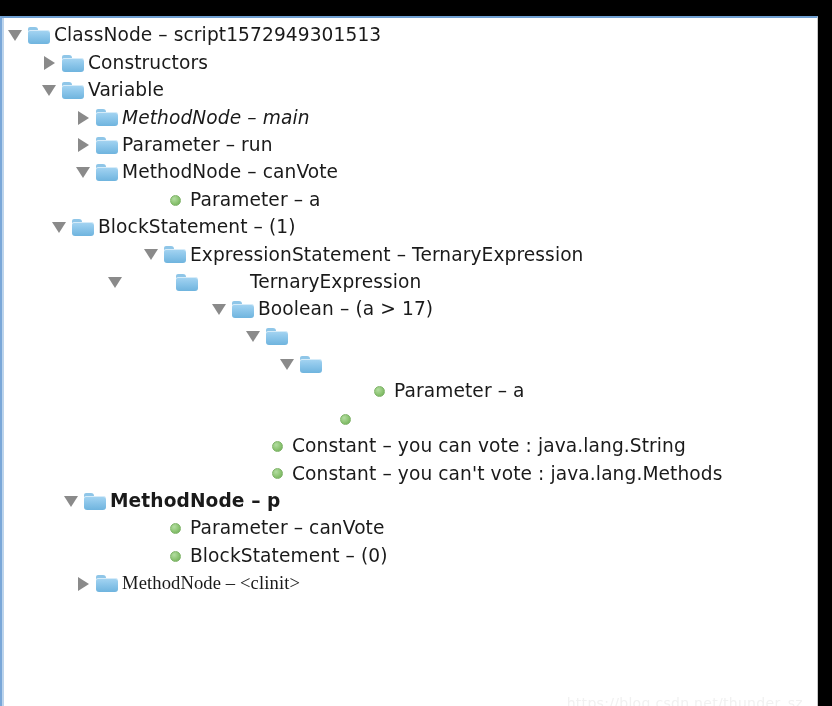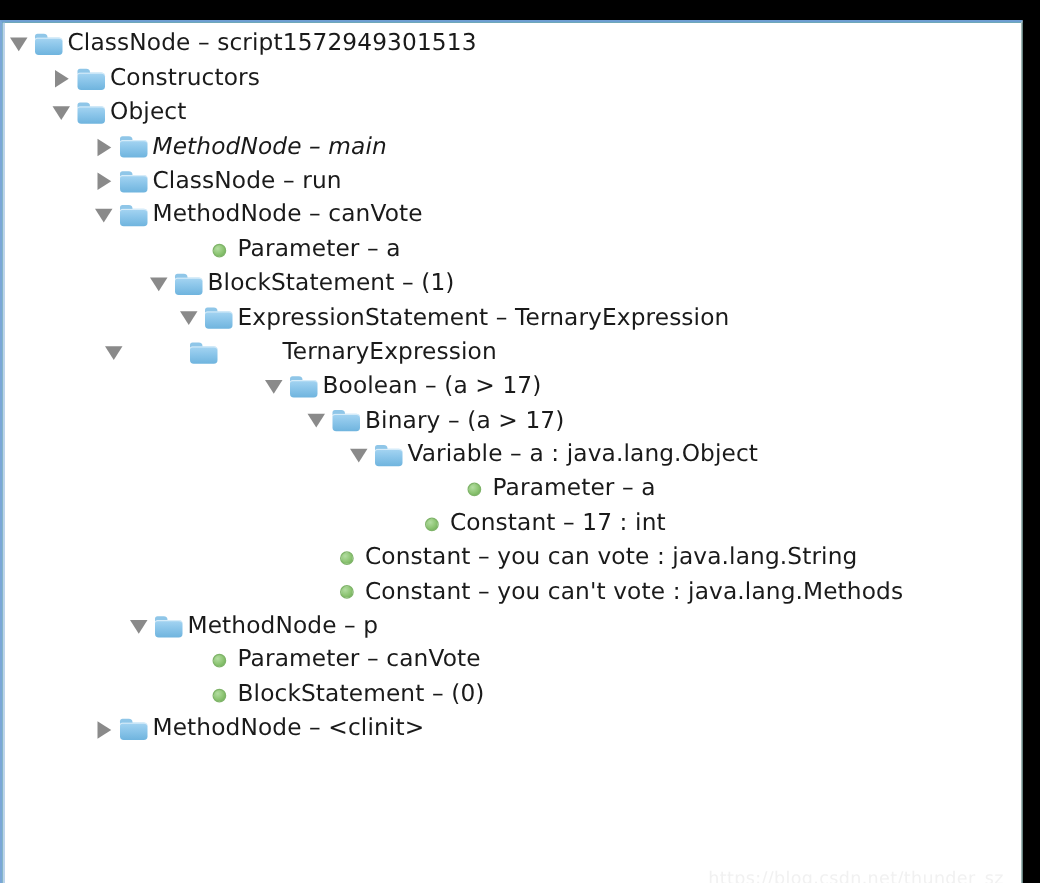--- a/index.html
+++ b/index.html
@@ -158,21 +158,21 @@
       <div class="tree-row" style="padding-left: 34px;">
         <span class="twisty expanded">
           <span class="twisty-glyph"></span>
         </span>
         <span class="node-icon">
           <span class="folder-icon">
             <span class="tab"></span>
             <span class="body"></span>
           </span>
         </span>
-        <span class="node-label">Object</span>
+        <span class="node-label">Variable</span>
       </div>
       <div class="tree-row" style="padding-left: 68px; font-style: italic;">
         <span class="twisty collapsed">
           <span class="twisty-glyph"></span>
         </span>
         <span class="node-icon">
           <span class="folder-icon">
             <span class="tab"></span>
             <span class="body"></span>
           </span>
@@ -182,42 +182,42 @@
       <div class="tree-row" style="padding-left: 68px;">
         <span class="twisty collapsed">
           <span class="twisty-glyph"></span>
         </span>
         <span class="node-icon">
           <span class="folder-icon">
             <span class="tab"></span>
             <span class="body"></span>
           </span>
         </span>
-        <span class="node-label">ClassNode – run</span>
+        <span class="node-label">Parameter – run</span>
       </div>
       <div class="tree-row" style="padding-left: 68px;">
         <span class="twisty expanded">
           <span class="twisty-glyph"></span>
         </span>
         <span class="node-icon">
           <span class="folder-icon">
             <span class="tab"></span>
             <span class="body"></span>
           </span>
         </span>
         <span class="node-label">MethodNode – canVote</span>
       </div>
       <div class="tree-row" style="padding-left: 136px;">
         <span class="twisty none"></span>
         <span class="node-icon">
           <span class="dot-icon"></span>
         </span>
         <span class="node-label">Parameter – a</span>
       </div>
-      <div class="tree-row" style="padding-left: 112px;">
+      <div class="tree-row" style="padding-left: 44px;">
         <span class="twisty expanded">
           <span class="twisty-glyph"></span>
         </span>
         <span class="node-icon">
           <span class="folder-icon">
             <span class="tab"></span>
             <span class="body"></span>
           </span>
         </span>
         <span class="node-label">BlockStatement – (1)</span>
@@ -227,21 +227,21 @@
           <span class="twisty-glyph"></span>
         </span>
         <span class="node-icon">
           <span class="folder-icon">
             <span class="tab"></span>
             <span class="body"></span>
           </span>
         </span>
         <span class="node-label">ExpressionStatement – TernaryExpression</span>
       </div>
-      <div class="tree-row" style="padding-left: 76px; gap: 48px;">
+      <div class="tree-row" style="padding-left: 100px; gap: 48px;">
         <span class="twisty expanded">
           <span class="twisty-glyph"></span>
         </span>
         <span class="node-icon">
           <span class="folder-icon">
             <span class="tab"></span>
             <span class="body"></span>
           </span>
         </span>
         <span class="node-label">TernaryExpression</span>
@@ -261,63 +261,60 @@
       <div class="tree-row" style="padding-left: 238px;">
         <span class="twisty expanded">
           <span class="twisty-glyph"></span>
         </span>
         <span class="node-icon">
           <span class="folder-icon">
             <span class="tab"></span>
             <span class="body"></span>
           </span>
         </span>
-        <span class="node-label">Binary – (a &gt; 17)</span>
       </div>
       <div class="tree-row" style="padding-left: 272px;">
         <span class="twisty expanded">
           <span class="twisty-glyph"></span>
         </span>
         <span class="node-icon">
           <span class="folder-icon">
             <span class="tab"></span>
             <span class="body"></span>
           </span>
         </span>
-        <span class="node-label">Variable – a : java.lang.Object</span>
       </div>
       <div class="tree-row" style="padding-left: 340px;">
         <span class="twisty none"></span>
         <span class="node-icon">
           <span class="dot-icon"></span>
         </span>
         <span class="node-label">Parameter – a</span>
       </div>
       <div class="tree-row" style="padding-left: 306px;">
         <span class="twisty none"></span>
         <span class="node-icon">
           <span class="dot-icon"></span>
         </span>
-        <span class="node-label">Constant – 17 : int</span>
       </div>
       <div class="tree-row" style="padding-left: 238px;">
         <span class="twisty none"></span>
         <span class="node-icon">
           <span class="dot-icon"></span>
         </span>
         <span class="node-label">Constant – you can vote : java.lang.String</span>
       </div>
       <div class="tree-row" style="padding-left: 238px;">
         <span class="twisty none"></span>
         <span class="node-icon">
           <span class="dot-icon"></span>
         </span>
         <span class="node-label">Constant – you can't vote : java.lang.Methods</span>
       </div>
-      <div class="tree-row" style="padding-left: 96px;">
+      <div class="tree-row" style="padding-left: 56px; font-weight: bold;">
         <span class="twisty expanded">
           <span class="twisty-glyph"></span>
         </span>
         <span class="node-icon">
           <span class="folder-icon">
             <span class="tab"></span>
             <span class="body"></span>
           </span>
         </span>
         <span class="node-label">MethodNode – p</span>
@@ -329,21 +326,21 @@
         </span>
         <span class="node-label">Parameter – canVote</span>
       </div>
       <div class="tree-row" style="padding-left: 136px;">
         <span class="twisty none"></span>
         <span class="node-icon">
           <span class="dot-icon"></span>
         </span>
         <span class="node-label">BlockStatement – (0)</span>
       </div>
-      <div class="tree-row" style="padding-left: 68px;">
+      <div class="tree-row" style="padding-left: 68px; font-family: Liberation Serif, serif;">
         <span class="twisty collapsed">
           <span class="twisty-glyph"></span>
         </span>
         <span class="node-icon">
           <span class="folder-icon">
             <span class="tab"></span>
             <span class="body"></span>
           </span>
         </span>
         <span class="node-label">MethodNode – &lt;clinit&gt;</span>

